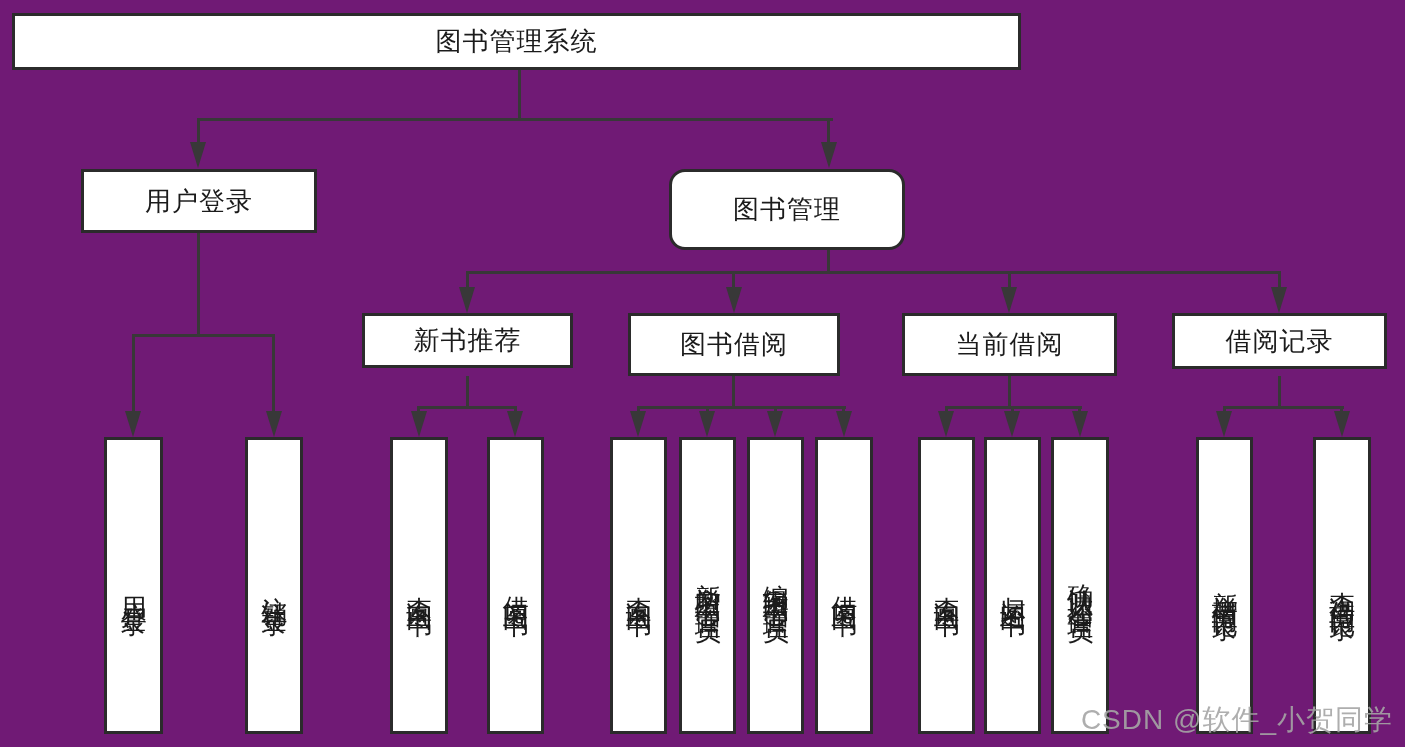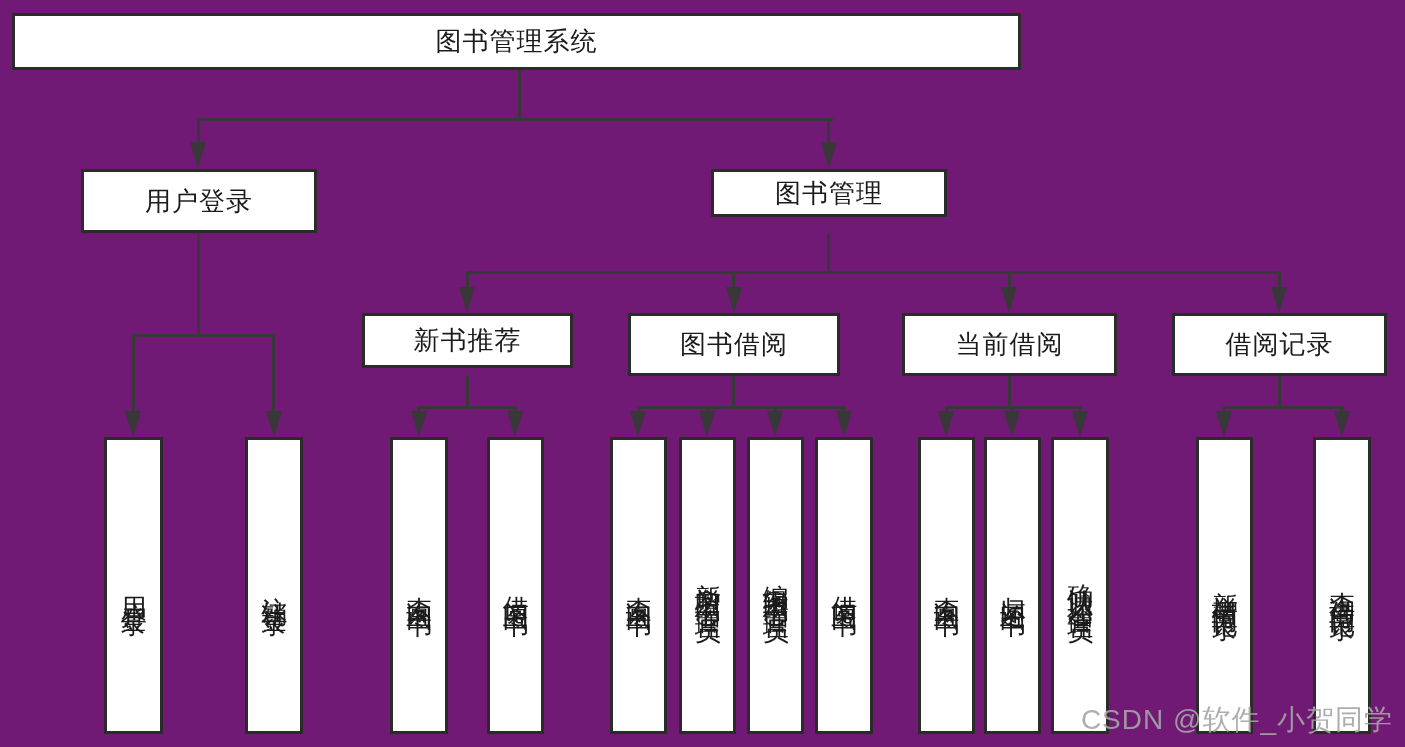--- a/index.html
+++ b/index.html
@@ -44,21 +44,21 @@
   <div class="vline" style="left:518px; top:70px; height:51px;"></div>
   <div class="hline" style="left:197px; top:118px; width:636px;"></div>
   <div class="vline" style="left:197px; top:118px; height:28px;"></div>
   <div class="arrowhead" style="left:190px; top:142px;"></div>
   <div class="vline" style="left:827px; top:118px; height:28px;"></div>
   <div class="arrowhead" style="left:821px; top:142px;"></div>
 
   <div class="box" style="left:81px; top:169px; width:236px; height:64px;">
     <span class="hlabel">用户登录</span>
   </div>
-  <div class="box" style="left:711px; top:169px; width:236px; height:48px;">
+  <div class="box" style="left:669px; top:169px; width:236px; height:81px;border-radius:16px;">
     <span class="hlabel">图书管理</span>
   </div>
 
   <div class="vline" style="left:197px; top:233px; height:104px;"></div>
   <div class="hline" style="left:132px; top:334px; width:143px;"></div>
   <div class="vline" style="left:132px; top:334px; height:82px;"></div>
   <div class="arrowhead" style="left:125px; top:411px;"></div>
   <div class="vline" style="left:272px; top:334px; height:82px;"></div>
   <div class="arrowhead" style="left:266px; top:411px;"></div>
 
@@ -75,21 +75,21 @@
 
   <div class="box" style="left:362px; top:313px; width:211px; height:55px;">
     <span class="hlabel">新书推荐</span>
   </div>
   <div class="box" style="left:628px; top:313px; width:212px; height:63px;">
     <span class="hlabel">图书借阅</span>
   </div>
   <div class="box" style="left:902px; top:313px; width:215px; height:63px;">
     <span class="hlabel">当前借阅</span>
   </div>
-  <div class="box" style="left:1172px; top:313px; width:215px; height:63px;">
+  <div class="box" style="left:1172px; top:313px; width:215px; height:56px;">
     <span class="hlabel">借阅记录</span>
   </div>
 
   <div class="vline" style="left:466px; top:376px; height:33px;"></div>
   <div class="hline" style="left:417px; top:406px; width:100px;"></div>
   <div class="vline" style="left:417px; top:406px; height:10px;"></div>
   <div class="arrowhead" style="left:411px; top:411px;"></div>
   <div class="vline" style="left:514px; top:406px; height:10px;"></div>
   <div class="arrowhead" style="left:507px; top:411px;"></div>
 

